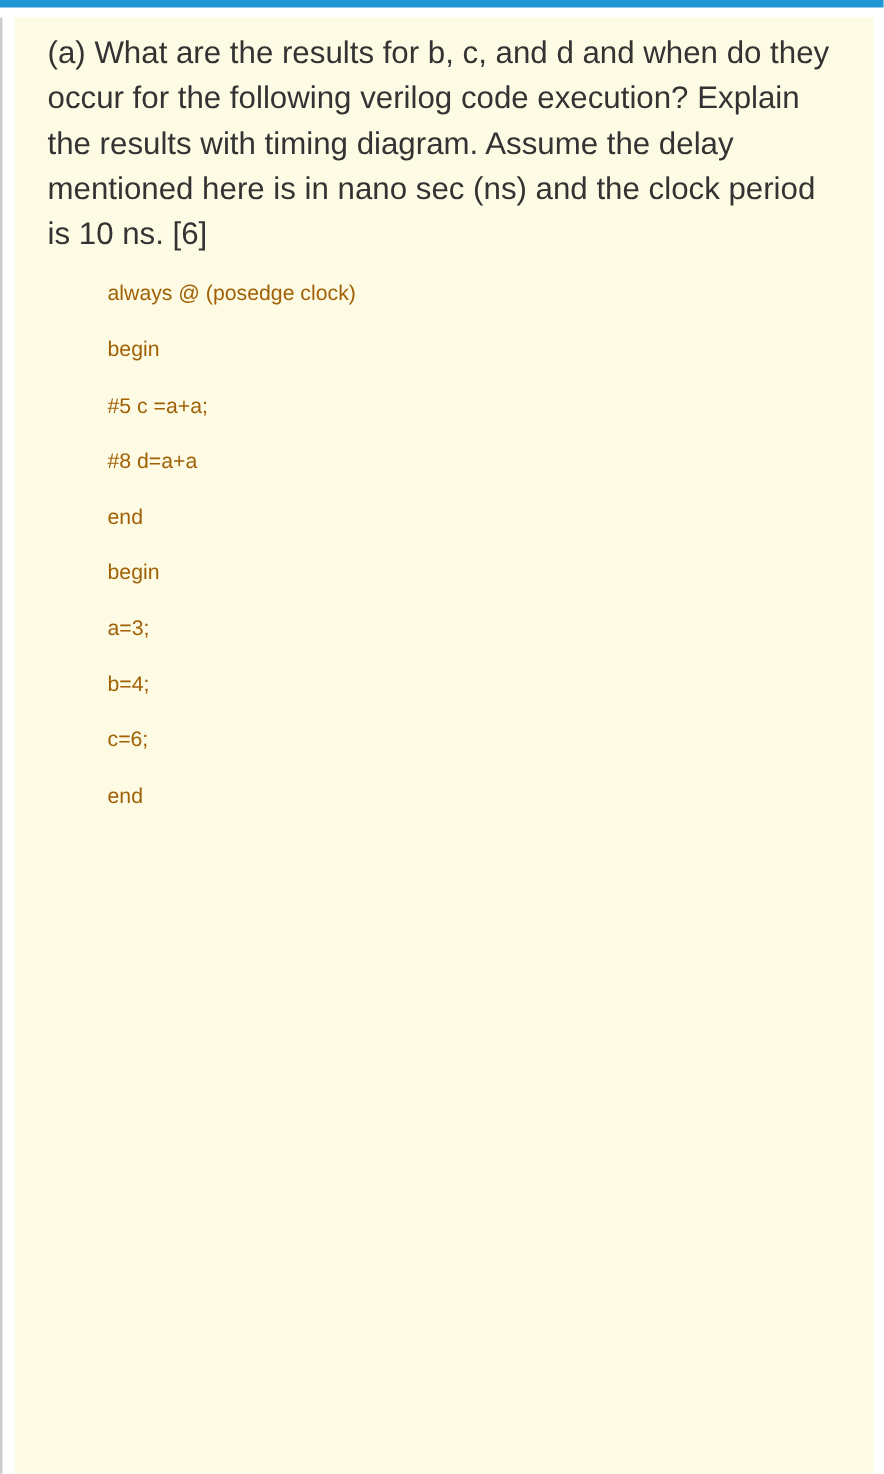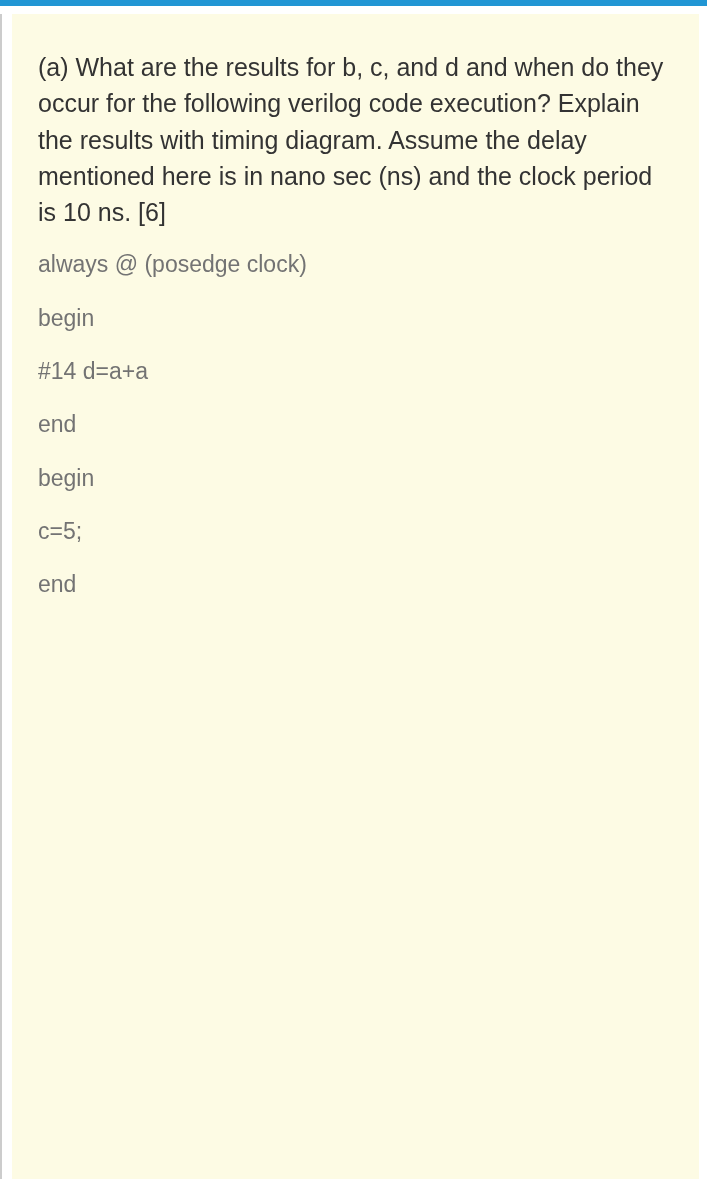--- a/index.html
+++ b/index.html
@@ -20,44 +20,48 @@
     }
     .container {
       border-left: 2px solid #cccccc;
       margin: 0;
       padding: 0 8px 8px 0;
       height: calc(100% - 6px);
     }
     .question-box {
       background: #fdfbe4;
       margin: 8px 0 0 10px;
-      padding: 35px 26px;
+      padding: 10px 26px;
       height: 100%;
     }
     .question-text {
       font-size: 25px;
       line-height: 1.45;
       color: #333333;
       margin-bottom: 18px;
     }
     .code-line {
-      font-size: 23px;
+      font-size: 17px;
       line-height: 1.45;
-      color: #737373;
+      color: #a16207;
       margin-bottom: 20px;
+      margin-left: 48px;
     }
   </style>
 </head>
 <body>
 
 <div class="top-bar"></div>
 <div class="container">
   <div class="question-box">
     <p class="question-text">(a) What are the results for b, c, and d and when do they occur for the following verilog code execution? Explain the results with timing diagram. Assume the delay mentioned here is in nano sec (ns) and the clock period is 10 ns. [6]</p>
     <p class="code-line">always @ (posedge clock)</p>
     <p class="code-line">begin</p>
-    <p class="code-line">#14 d=a+a</p>
+    <p class="code-line">#5 c =a+a;</p>
+    <p class="code-line">#8 d=a+a</p>
     <p class="code-line">end</p>
     <p class="code-line">begin</p>
-    <p class="code-line">c=5;</p>
+    <p class="code-line">a=3;</p>
+    <p class="code-line">b=4;</p>
+    <p class="code-line">c=6;</p>
     <p class="code-line">end</p>
   </div>
 </div>
 
 </body></html>

